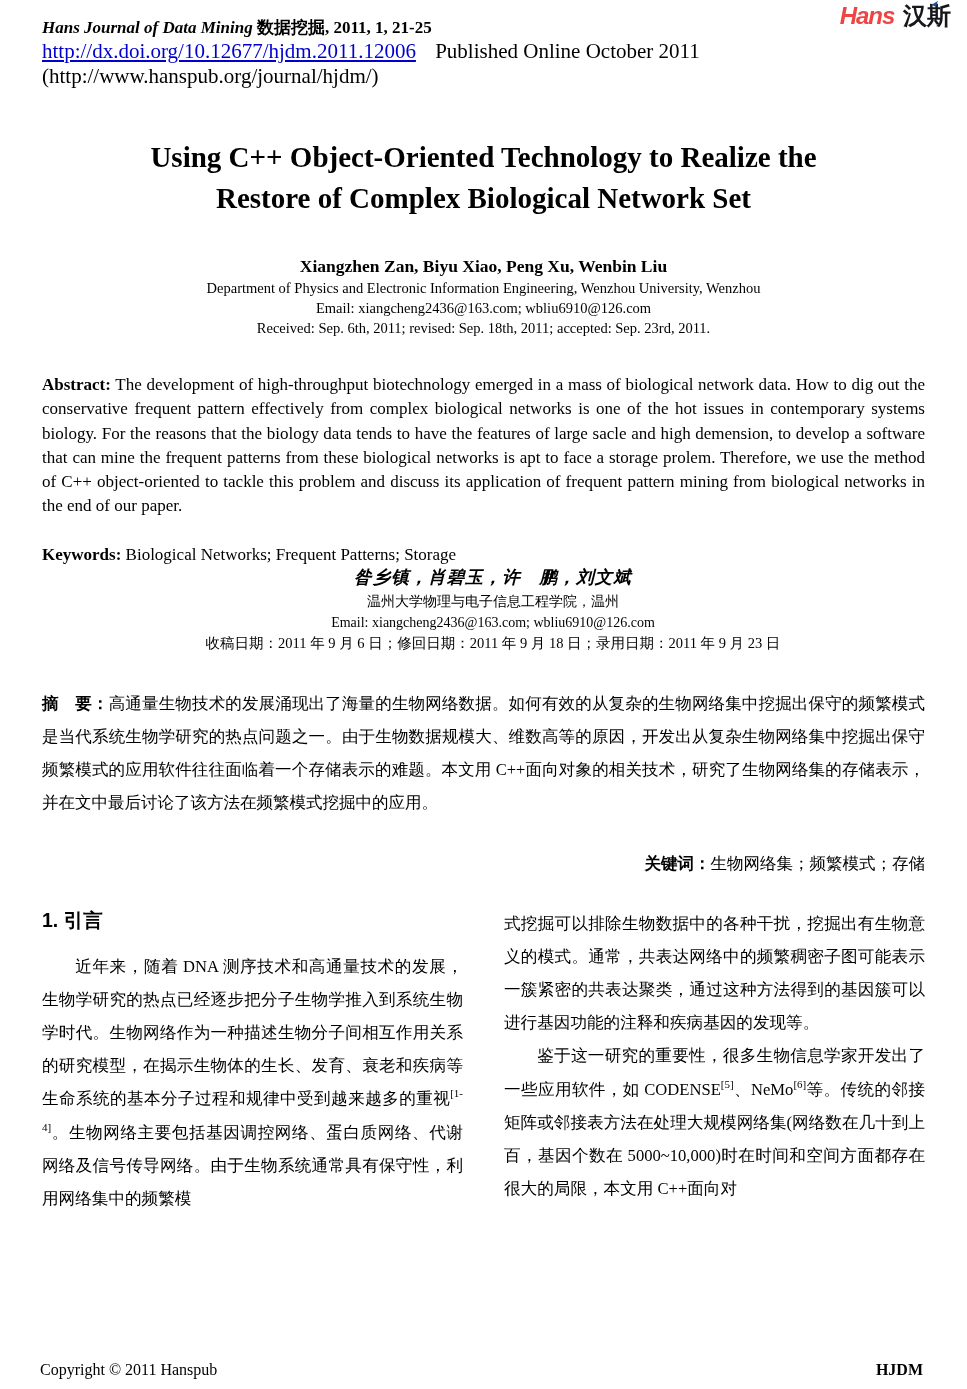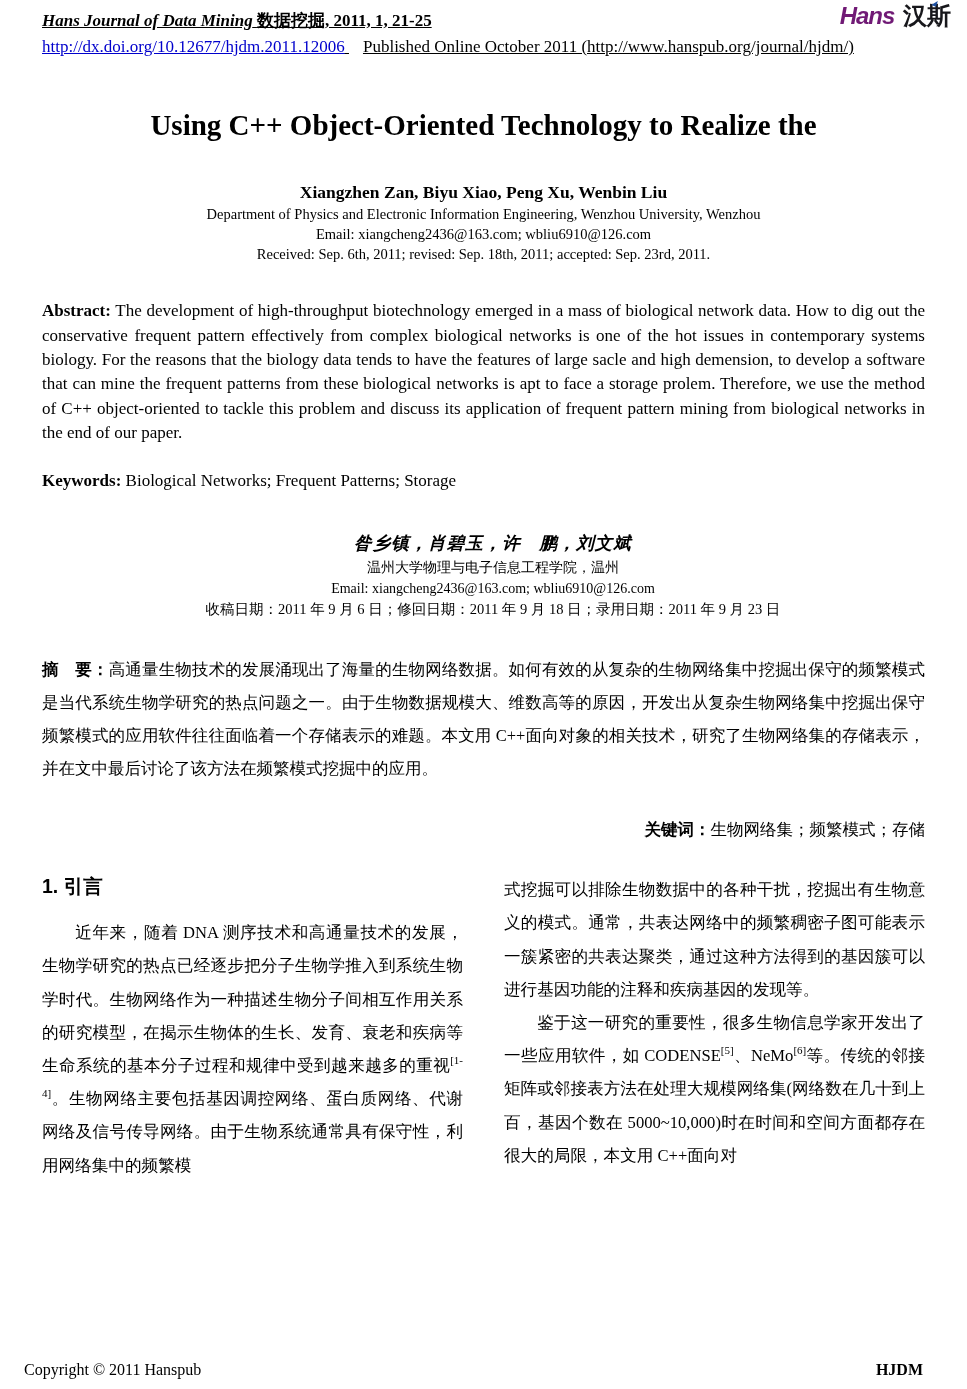--- a/index.html
+++ b/index.html
@@ -7,33 +7,33 @@
   .page {
     position:relative;
     width:967px; height:1389px;
     margin:0 auto;
     background:#ffffff;
     color:#000000;
     font-family:"Liberation Serif","DejaVu Serif",serif;
     overflow:hidden;
   }
   
-  .header { padding:9px 44px 0 42px;text-decoration:underline; }
+  .header { padding:16px 44px 0 42px; }
   .header-line1 { font-size:17px; font-weight:bold; }
   .journal-en { font-style:italic; }
-  .header-line2 { font-size:17px; margin-top:5px; }
+  .header-line2 { font-size:21px; }
   .doi-link { color:#0000cc; text-decoration:underline; cursor:pointer; }
   .pub-info { color:#000; margin-left:14px; }
   .logo {
     position:absolute; top:4px; right:16px;
     font-family:"Liberation Sans","DejaVu Sans",sans-serif;
     font-weight:bold; font-size:24px; line-height:1;
     white-space:nowrap;
   }
-  .logo-hans { color:#701a75; font-style:italic; letter-spacing:-1px;margin-left:44px; }
+  .logo-hans { color:#ef4444; font-style:italic; letter-spacing:-1px;margin-left:44px; }
   .logo-cn { color:#17171b; position:relative; margin-left:2px; }
   .logo-accent {
     position:absolute; top:-2px; right:14px;
     width:0; height:0; display:block;
     border-left:5px solid transparent;
     border-bottom:6px solid #1c4fa0;
     transform:rotate(18deg);
   }
   
   .en-title {
@@ -47,21 +47,21 @@
     margin:36px 42px 0 42px;
     font-size:17px; line-height:1.43; text-align:justify;
   }
   .bold-label { font-weight:bold; }
   .keywords-block { margin:26px 42px 0 42px; font-size:17px; }
   
   .cn-title {
     margin-top:48px; text-align:center;
     font-size:29px; font-weight:bold;
   }
-  .cn-authors-block { margin-top:40px; text-align:center;padding-left:19px; }
+  .cn-authors-block { text-align:center;padding-left:19px; }
   .cn-names { font-size:17.5px; font-weight:bold; font-style:italic; letter-spacing:1px; }
   .cn-affil, .cn-email { font-size:14px; margin-top:4px; }
   .cn-dates { font-size:14.5px; margin-top:3px; }
   .cn-abstract {
     margin:34px 42px 0 42px;
     font-size:16.5px; line-height:2.0; text-align:justify;
   }
   .hei-label {
     font-weight:bold;
     font-family:"Liberation Sans","DejaVu Sans",sans-serif;
@@ -79,21 +79,21 @@
     font-family:"Liberation Sans","DejaVu Sans",sans-serif;
     margin-bottom:16px;
   }
   .col p {
     font-size:16.6px; line-height:2.0; text-align:justify;
   }
   .indent { text-indent:2em; }
   sup { font-size:11px; line-height:0; }
   
   .footer {
-    position:absolute; left:24px; right:44px; bottom:10px;
+    position:absolute; left:40px; right:44px; bottom:10px;
     display:flex; justify-content:space-between;
     font-size:16px;
   }
   .footer-right { font-weight:bold; }
 </style>
 </head>
 <body>
 
 <div class="page">
 
@@ -107,20 +107,21 @@
       <span class="pub-info">Published Online October 2011 (http://www.hanspub.org/journal/hjdm/)</span>
     </div>
     <div class="logo">
       <span class="logo-hans">Hans</span>
       <span class="logo-cn"><span>汉斯</span><span class="logo-accent"></span></span>
     </div>
   </div>
 
   <div class="en-title">
     <div>Using C++ Object-Oriented Technology to Realize the</div>
+    <div>Restore of Complex Biological Network Set</div>
   </div>
 
   <div class="en-authors">
     <div class="en-names">Xiangzhen Zan, Biyu Xiao, Peng Xu, Wenbin Liu</div>
     <div class="en-affil">Department of Physics and Electronic Information Engineering, Wenzhou University, Wenzhou</div>
     <div class="en-email">Email: xiangcheng2436@163.com; wbliu6910@126.com</div>
     <div class="en-received">Received: Sep. 6th, 2011; revised: Sep. 18th, 2011; accepted: Sep. 23rd, 2011.</div>
   </div>
 
   <p class="abstract-block"><span class="bold-label">Abstract:</span><span> The development of high-throughput biotechnology emerged in a mass of biological network data. How to dig out the conservative frequent pattern effectively from complex biological networks is one of the hot issues in contemporary systems biology. For the reasons that the biology data tends to have the features of large sacle and high demension, to develop a software that can mine the frequent patterns from these biological networks is apt to face a storage prolem. Therefore, we use the method of C++ object-oriented to tackle this problem and discuss its application of frequent pattern mining from biological networks in the end of our paper.</span></p>

